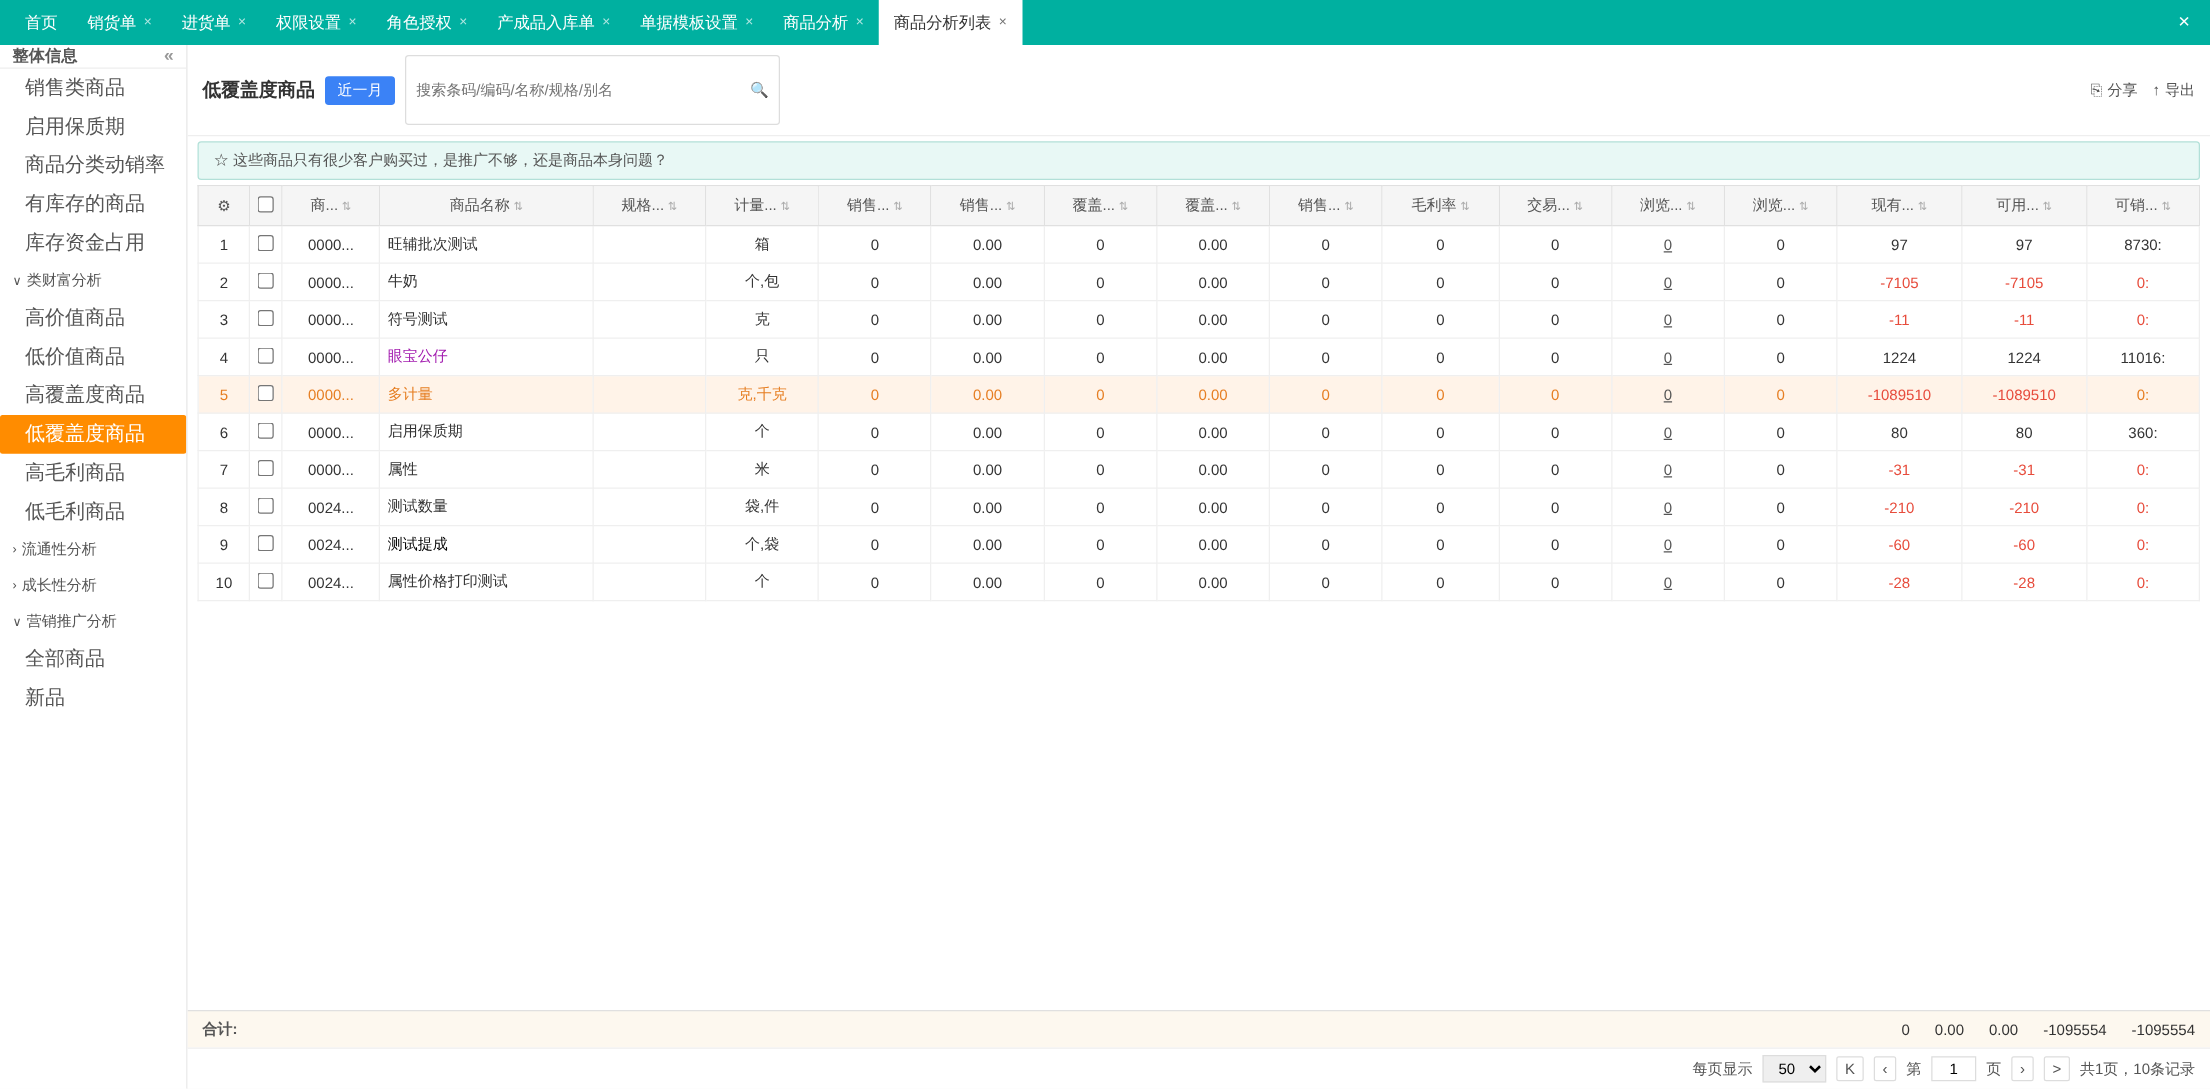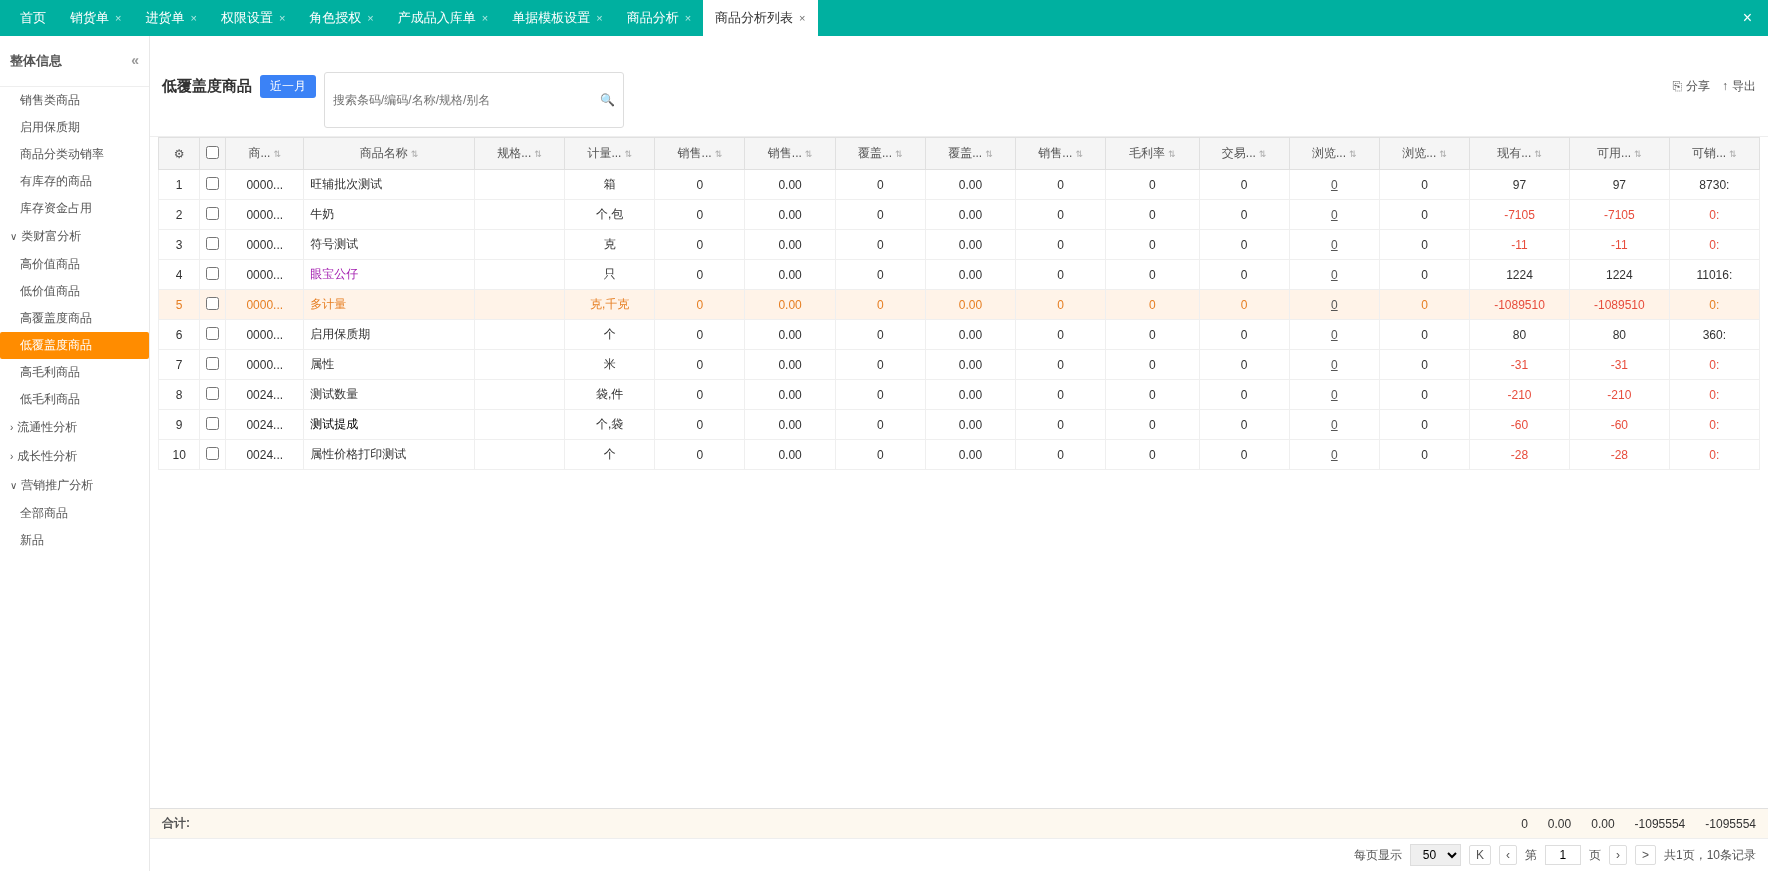--- a/index.html
+++ b/index.html
@@ -42,21 +42,21 @@
       width: 150px;
       background: #fff;
       border-right: 1px solid #e8e8e8;
       overflow-y: auto;
       flex-shrink: 0;
     }
     .sidebar-header {
       display: flex;
       align-items: flex-start;
       justify-content: space-between;
-      padding: 16px 10px;
+      padding: 0 10px;
       font-size: 13px;
       font-weight: bold;
       color: #555;
       border-bottom: 1px solid #eee;
     }
     .sidebar-header .collapse-btn {
       cursor: pointer;
       color: #999;
       font-size: 14px;
     }
@@ -66,21 +66,21 @@
       padding: 6px 10px;
       color: #555;
       cursor: pointer;
       font-size: 12px;
     }
     .sidebar-group-title .arrow { margin-right: 4px; font-size: 10px; }
     .sidebar-item {
       padding: 5px 10px 5px 20px;
       cursor: pointer;
       color: #555;
-      font-size: 12px;
+      font-size: 16px;
     }
     .sidebar-item.active { background: #ff8c00; color: #fff; border-radius: 2px; }
 
     
     .content-area {
       flex: 1;
       display: flex;
       flex-direction: column;
       overflow: hidden;
     }
@@ -109,21 +109,20 @@
       font-size: 12px;
     }
     .search-box {
       display: flex;
       align-items: center;
       border: 1px solid #ddd;
       border-radius: 3px;
       padding: 20px 8px;
       flex: 1;
       max-width: 300px;
-      margin-top: 28px;
     }
     .search-box input {
       border: none;
       outline: none;
       font-size: 12px;
       color: #999;
       flex: 1;
     }
     .search-icon { color: #00b0a0; cursor: pointer; }
     .header-actions {
@@ -362,20 +361,21 @@
           <span>⎘</span>
           <span>分享</span>
         </div>
         <div class="action-btn">
           <span>↑</span>
           <span>导出</span>
         </div>
       </div>
     </div>
 
+    <div class="info-banner">☆ 这些商品只有很少客户购买过，是推广不够，还是商品本身问题？</div>
 
     <div class="table-container">
       <table>
         <thead>
           <tr>
             <th><span class="settings-icon">⚙</span></th>
             <th><input type="checkbox" style=""></th>
             <th>
                 <div class="th-inner">
                   <span>商...</span>

